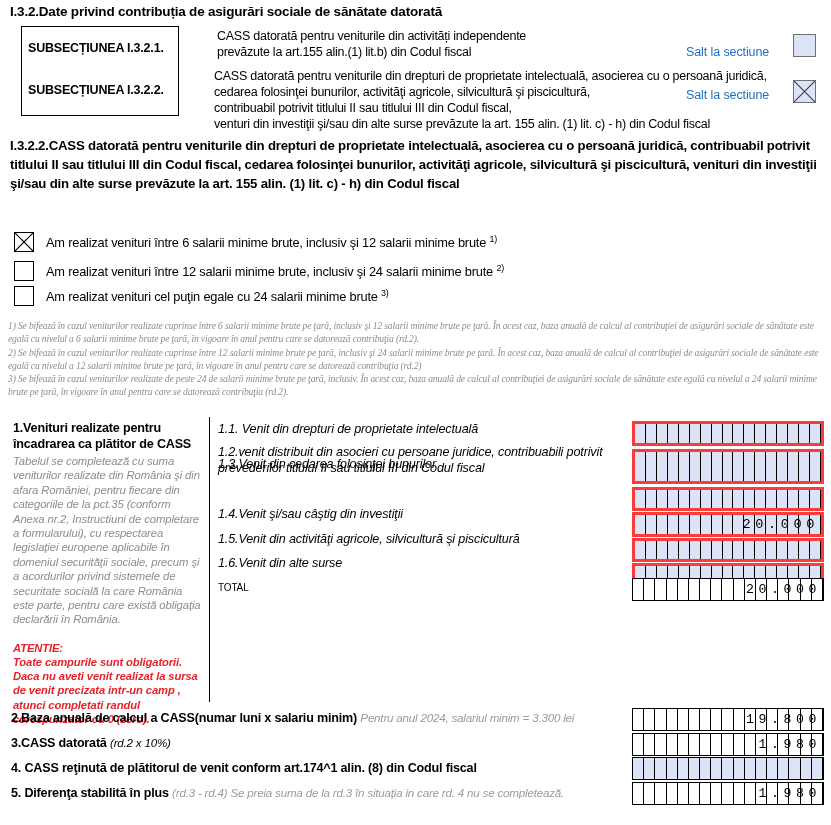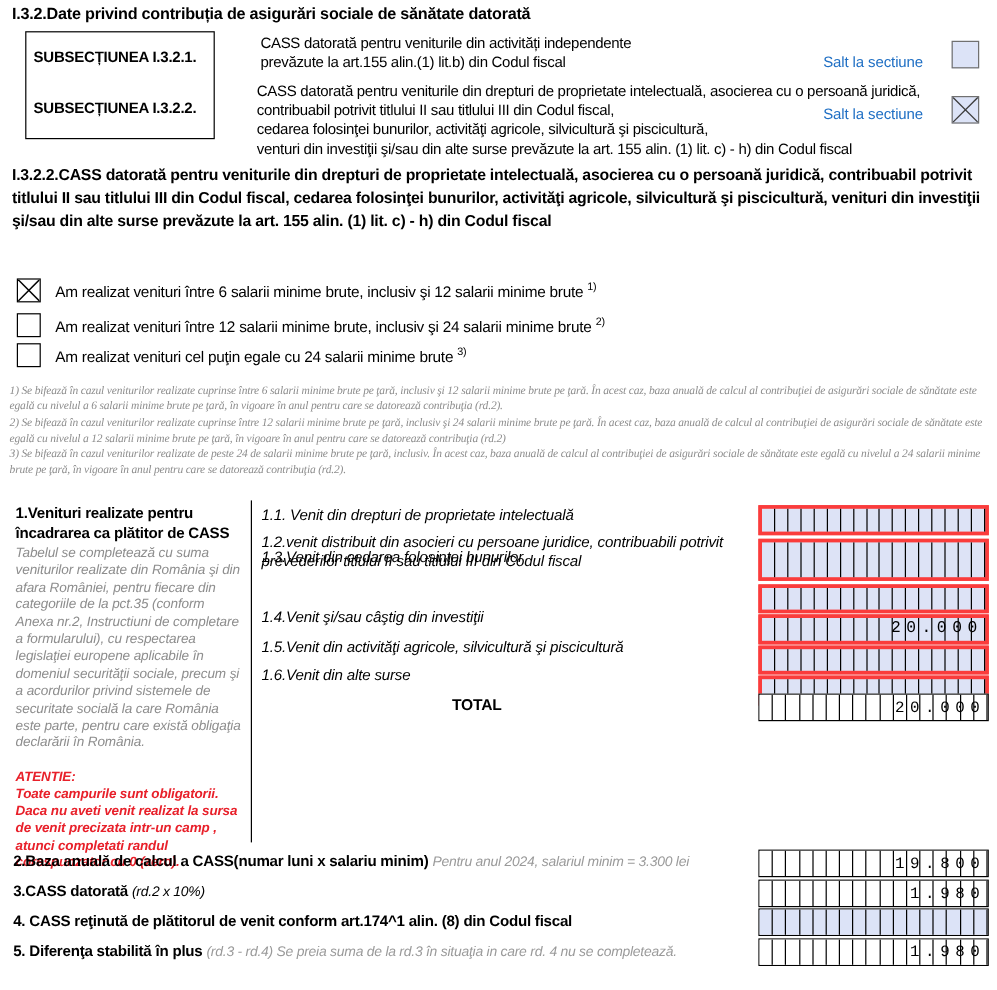--- a/index.html
+++ b/index.html
@@ -184,23 +184,22 @@
   .row-label {
     position: absolute;
     left: 218px;
     font-size: 12.6px;
     font-style: italic;
     line-height: 16px;
     letter-spacing: -0.15px;
   }
   .row-label.bold {
     font-style: normal;
-    font-weight: bold;
-    font-size: 13px;
-    text-align: right;
+    font-weight: normal;
+    font-size: 10px;
   }
 
   
   .grid-field {
     position: absolute;
     display: flex;
     box-sizing: border-box;
   }
   .grid-field.red {
     border: 3px solid #fa3c3c;
@@ -265,22 +264,22 @@
   <div class="subsec-label a">SUBSECȚIUNEA I.3.2.1.</div>
   <div class="subsec-label b">SUBSECȚIUNEA I.3.2.2.</div>
 </div>
 
 <div class="subsec-desc d1" id="desc1">
     <div>CASS datorată pentru veniturile din activități independente</div>
     <div>prevăzute la art.155 alin.(1) lit.b) din Codul fiscal</div>
   </div>
 <div class="subsec-desc d2" id="desc2">
     <div>CASS datorată pentru veniturile din drepturi de proprietate intelectuală, asocierea cu o persoană juridică,</div>
+    <div>cedarea folosinţei bunurilor, activităţi agricole, silvicultură şi piscicultură,</div>
     <div>contribuabil potrivit titlului II sau titlului III din Codul fiscal,</div>
-    <div>cedarea folosinţei bunurilor, activităţi agricole, silvicultură şi piscicultură,</div>
     <div>venturi din investiţii şi/sau din alte surse prevăzute la art. 155 alin. (1) lit. c) - h) din Codul fiscal</div>
   </div>
 
 <div class="jump-link j1">Salt la sectiune</div>
 <div class="jump-link j2">Salt la sectiune</div>
 
 <div class="blue-box b1"></div>
 <div class="blue-box b2">
   <svg viewBox="0 0 23 23" preserveAspectRatio="none">
     <line x1="0" y1="0" x2="23" y2="23" stroke="#3a3a3a" stroke-width="1.2"></line>

